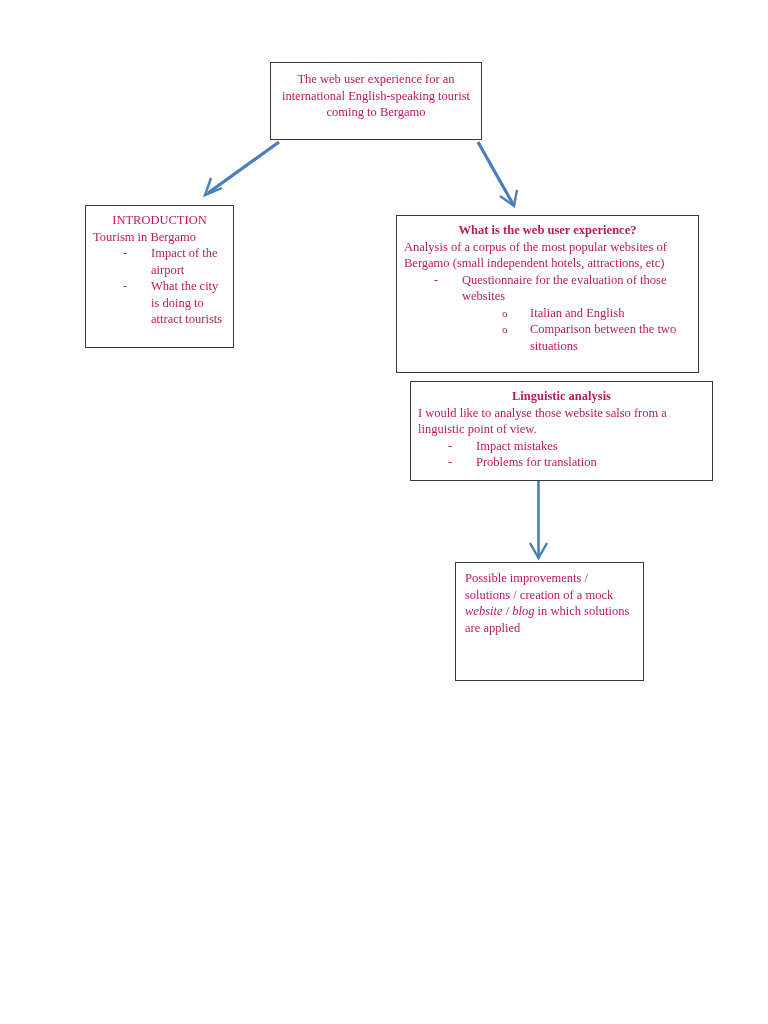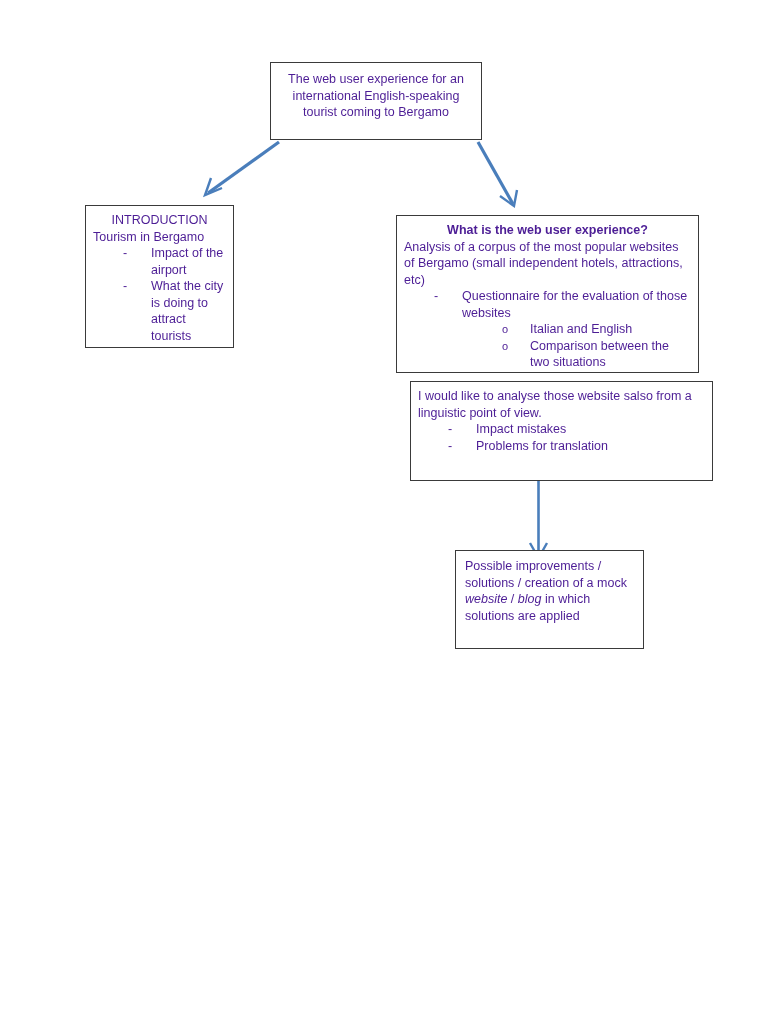--- a/index.html
+++ b/index.html
@@ -29,21 +29,22 @@
     height: 1024px;
     pointer-events: none;
   }
   .node {
     position: absolute;
     box-sizing: border-box;
     border: 1px solid #3a3a3a;
     background: #ffffff;
     font-size: 12.5px;
     line-height: 16.5px;
-    color: #4c1d95;
+    color: #be185d;
+    font-family: Liberation Serif, serif;
   }
   .node-inner {
     padding: 5px 7px 5px 7px;
   }
   .title-center {
     text-align: center;
   }
   .hdr {
     font-weight: bold;
     text-align: center;
@@ -93,21 +94,21 @@
 
   
   #node-title   { left: 270px; top: 62px;  width: 212px; height: 78px; }
   #node-title .node-inner { padding-top: 8px; }
   #node-intro   { left: 85px;  top: 205px; width: 149px; height: 143px; }
   #node-intro .node-inner { padding-top: 6px; }
   #node-ux      { left: 396px; top: 215px; width: 303px; height: 158px; }
   #node-ux .node-inner { padding-top: 6px; }
   #node-ling    { left: 410px; top: 381px; width: 303px; height: 100px; }
   #node-ling .node-inner { padding-top: 6px; }
-  #node-impr    { left: 455px; top: 550px; width: 189px; height: 99px; }
+  #node-impr    { left: 455px; top: 562px; width: 189px; height: 119px; }
   #node-impr .node-inner { padding-top: 7px; padding-left: 9px; }
 </style>
 </head>
 <body>
 
 <div class="canvas">
 
   <svg class="arrow-layer" width="768" height="1024" viewBox="0 0 768 1024">
 
     <g>
@@ -167,20 +168,21 @@
               <span class="li-text">Comparison between the two situations</span>
             </li>
           </ul>
         </li>
       </ul>
     </div>
   </div>
 
   <div class="node" id="node-ling">
     <div class="node-inner">
+      <span class="hdr">Linguistic analysis</span>
       <span class="para">I would like to analyse those website salso from a linguistic point of view.</span>
       <ul class="lvl1">
         <li>
           <span class="bullet-dash">-</span>
           <span class="li-text">Impact mistakes</span>
         </li>
         <li>
           <span class="bullet-dash">-</span>
           <span class="li-text">Problems for translation</span>
         </li>

